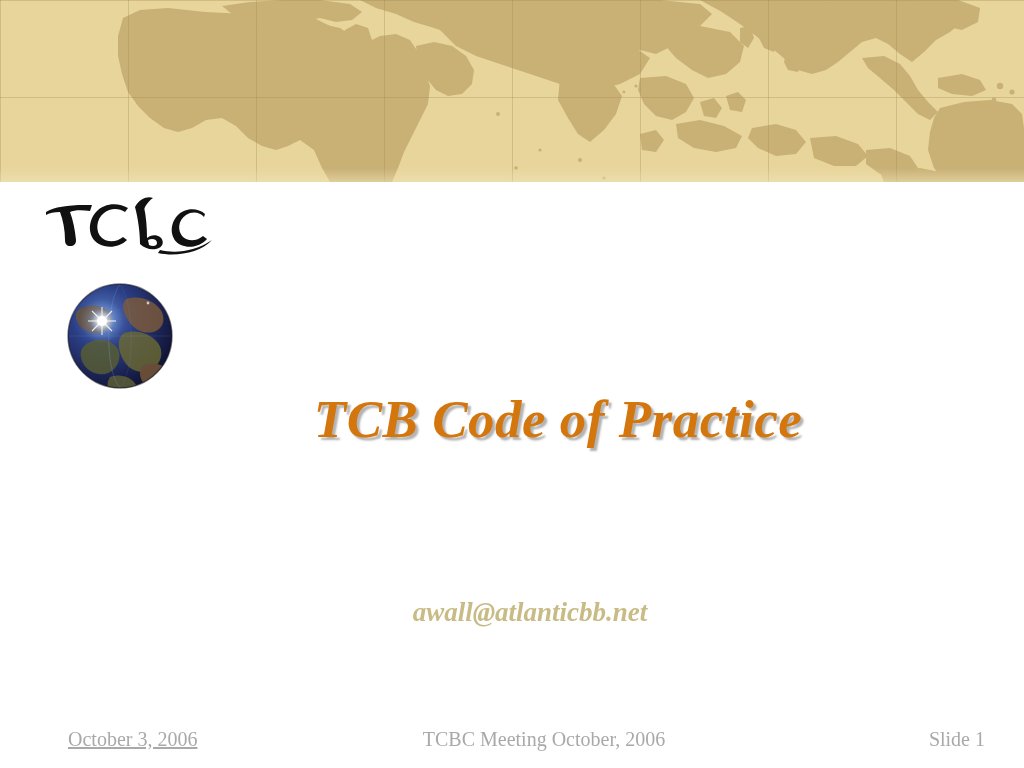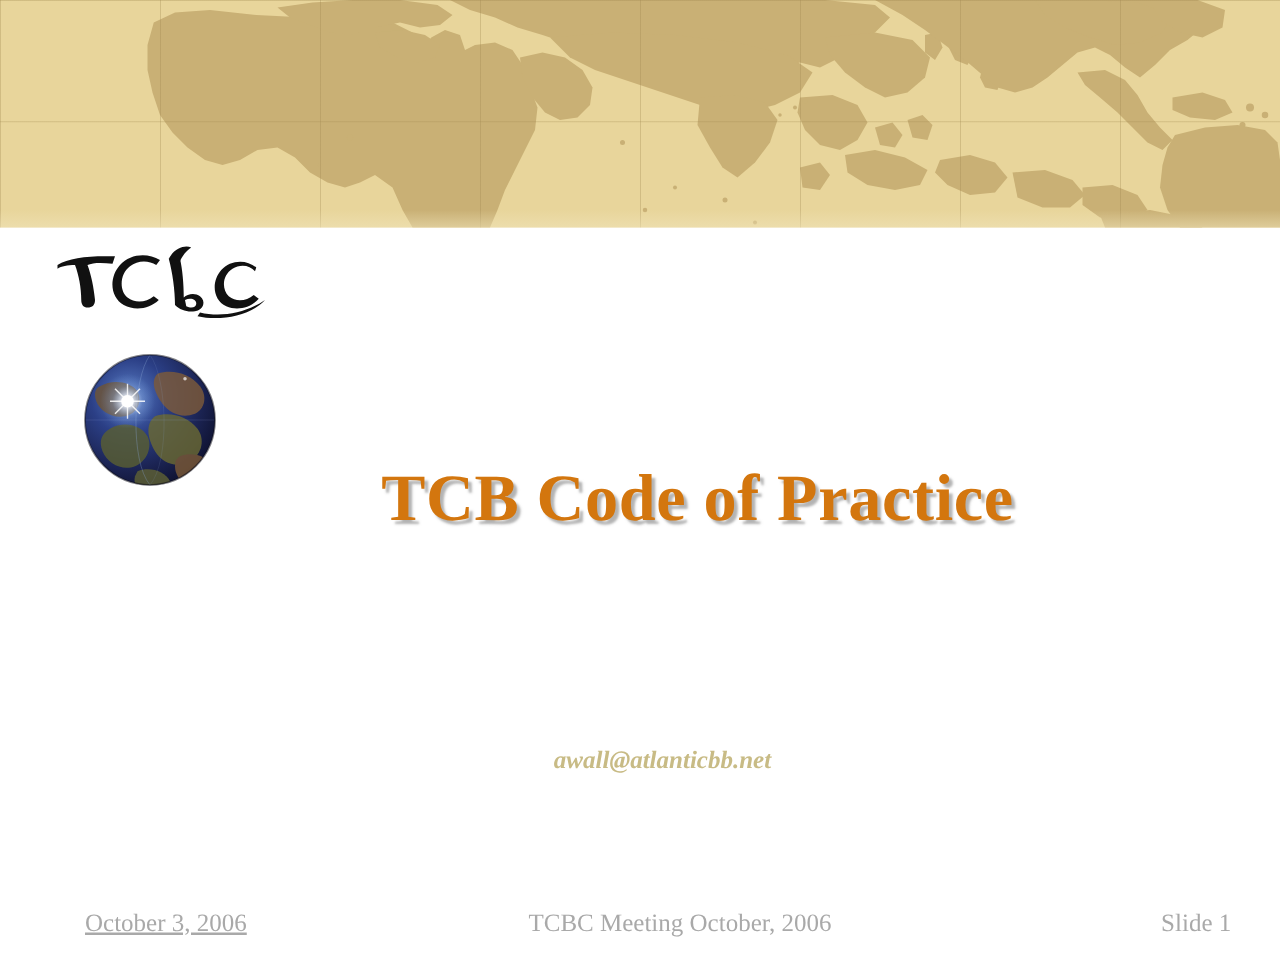--- a/index.html
+++ b/index.html
@@ -83,25 +83,27 @@
     position: absolute;
     left: 180px;
     top: 372px;
     width: 756px;
     text-align: center;
   }
   .slide-title {
     font-family: "Liberation Serif", "DejaVu Serif", serif;
     font-size: 53px;
     font-weight: bold;
+    font-style: italic;
     color: #d3760e;
     letter-spacing: 0.5px;
     line-height: 1.05;
     text-shadow: 3px 3px 2px rgba(150,150,150,0.72);
     white-space: nowrap;
+    margin-top: 20px;
   }
 
   .subtitle-area {
     position: absolute;
     left: 180px;
     top: 528px;
     width: 700px;
     text-align: center;
   }
   .subtitle-name {
@@ -116,21 +118,21 @@
 
   .email-area {
     position: absolute;
     left: 180px;
     top: 597px;
     width: 700px;
     text-align: center;
   }
   .email-text {
     font-family: "Liberation Serif", "DejaVu Serif", serif;
-    font-size: 20px;
+    font-size: 27px;
     font-weight: bold;
     font-style: italic;
     color: #c8bb85;
     white-space: nowrap;
   }
 
   
   .footer {
     position: absolute;
     left: 0;

